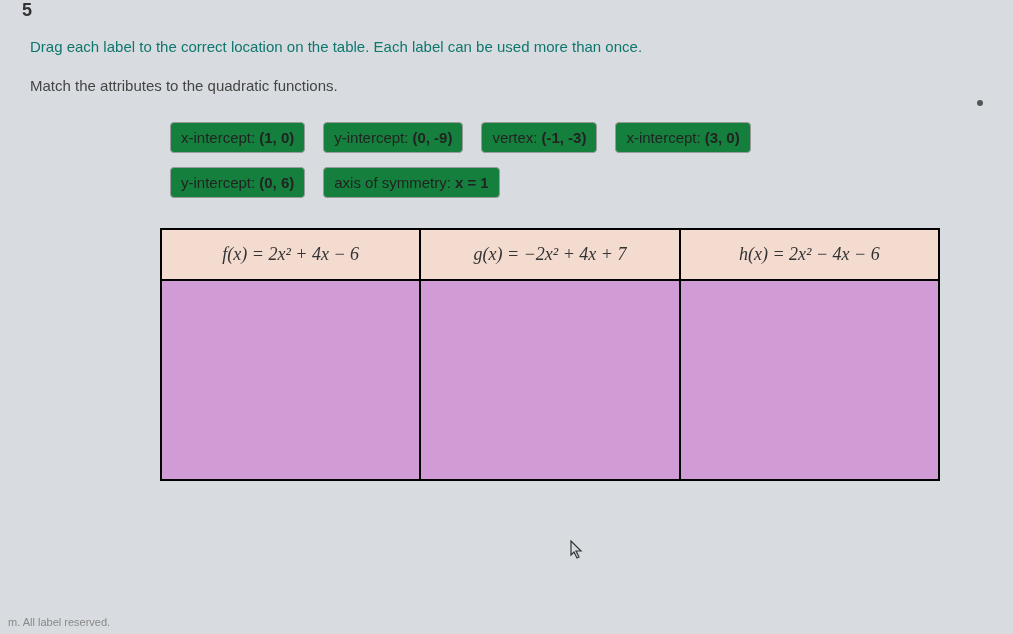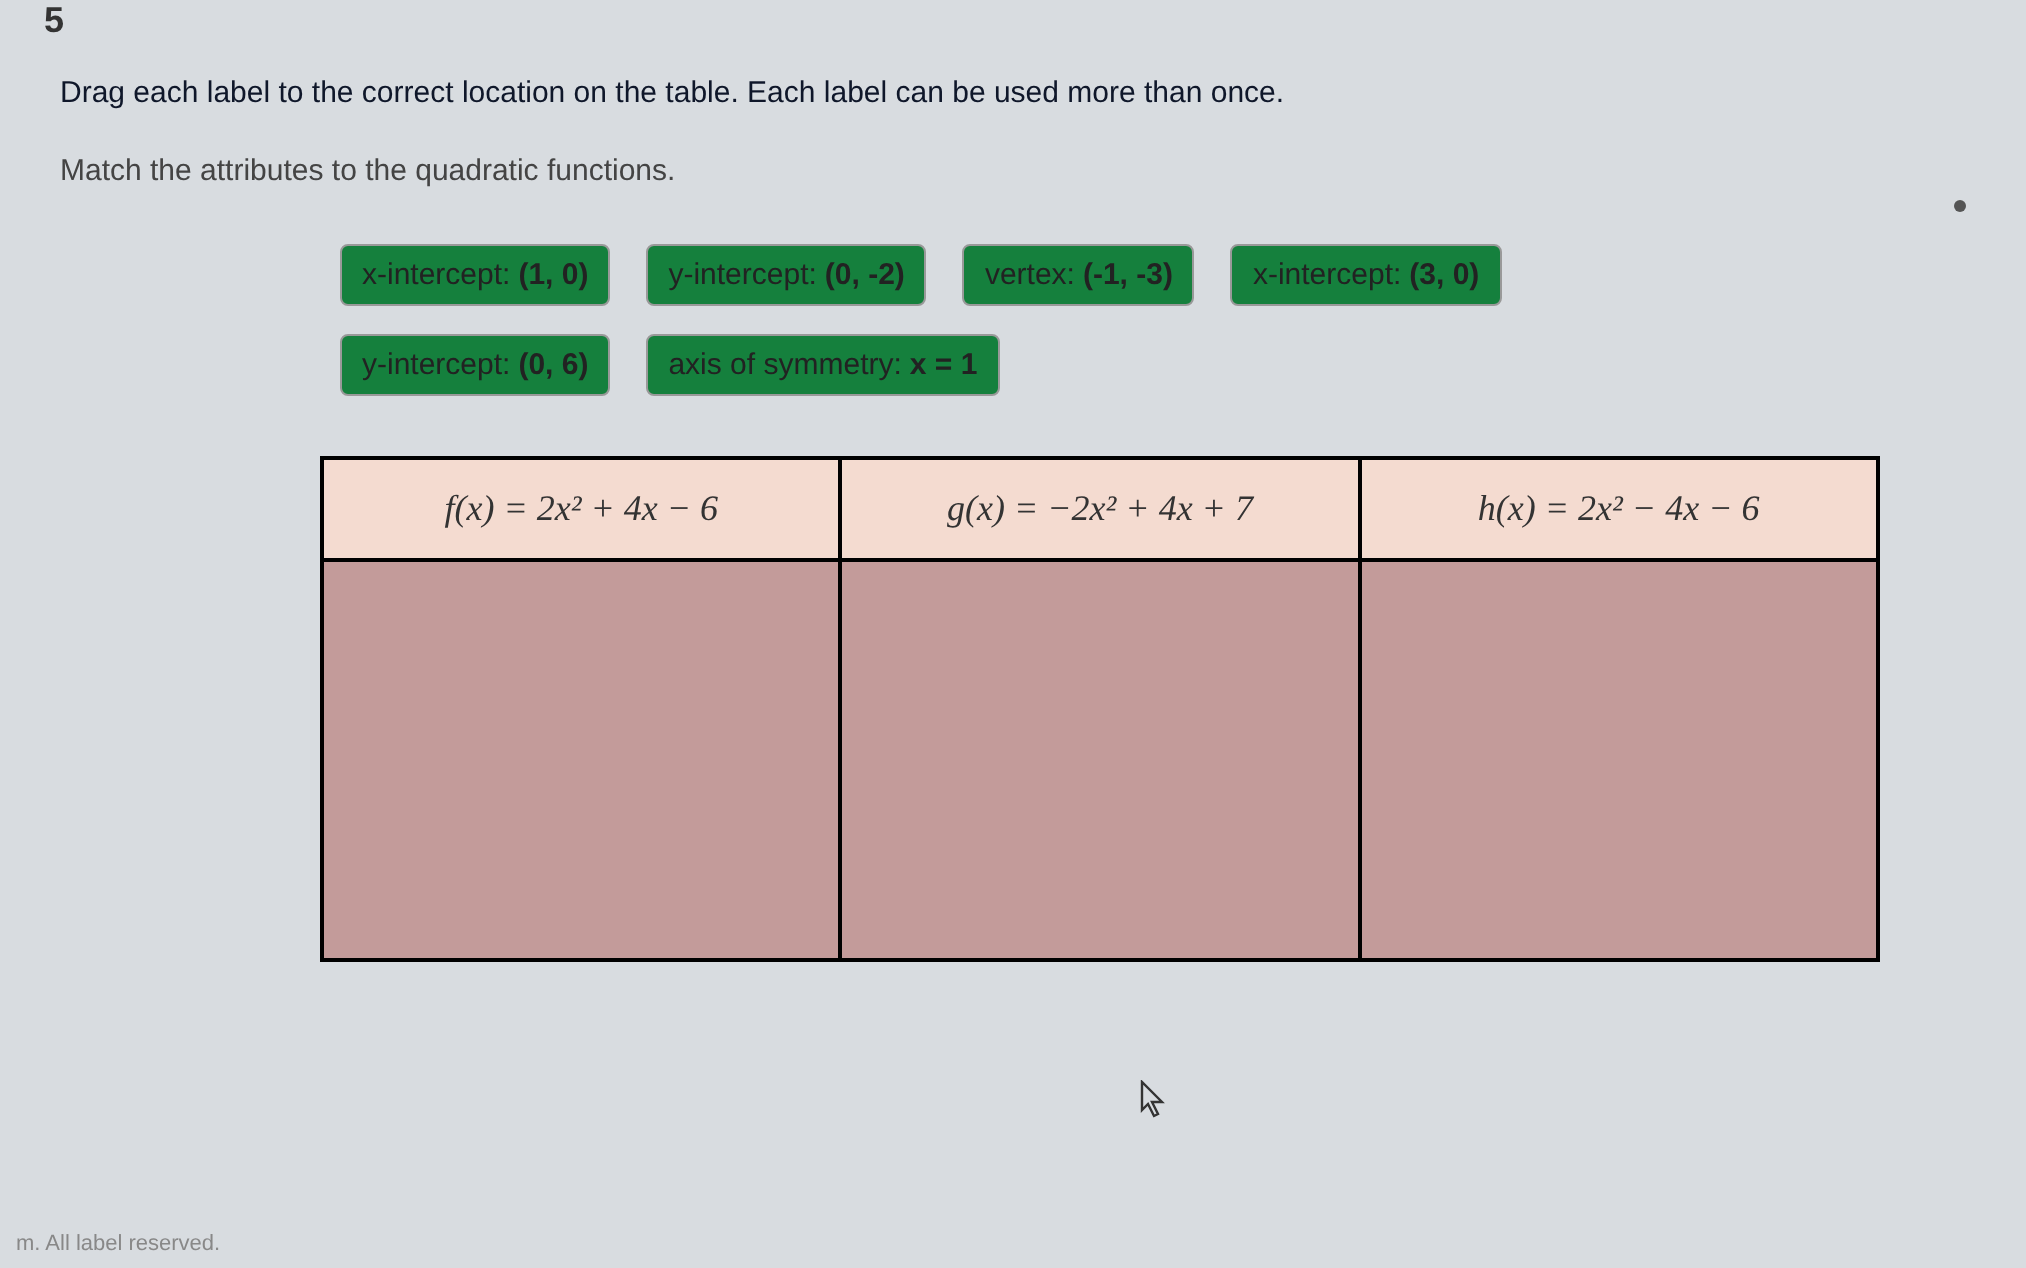--- a/index.html
+++ b/index.html
@@ -26,21 +26,21 @@
     .content-area {
       position: absolute;
       top: 30px;
       left: 30px;
       right: 30px;
       bottom: 20px;
       color: #333;
     }
     .instruction {
       font-size: 15px;
-      color: #0f172a;
+      color: #0f766e;
       margin-bottom: 22px;
       margin-top: 8px;
     }
     .sub-instruction {
       font-size: 15px;
       color: #444;
       margin-bottom: 28px;
     }
     .labels-container {
       margin-left: 140px;
@@ -69,21 +69,21 @@
     .draggable-label .label-value {
       font-weight: bold;
     }
     .table-container {
       margin-left: 130px;
       width: 780px;
     }
     .attr-table {
       border-collapse: collapse;
       width: 100%;
-      background: #7f1d1d;
+      background: #a21caf;
       padding-left: 20px;
     }
     .attr-table th {
       border: 2px solid #000;
       background: #f4dbd0;
       padding: 14px 8px;
       font-size: 18px;
       font-weight: normal;
       font-style: italic;
       text-align: center;
@@ -137,21 +137,21 @@
   <p class="sub-instruction">Match the attributes to the quadratic functions.</p>
 
   <div class="labels-container">
     <div class="label-row">
       <div class="draggable-label">
         <span class="label-text">x-intercept:</span>
         <span class="label-value">(1, 0)</span>
       </div>
       <div class="draggable-label">
         <span class="label-text">y-intercept:</span>
-        <span class="label-value">(0, -2)</span>
+        <span class="label-value">(0, -9)</span>
       </div>
       <div class="draggable-label">
         <span class="label-text">vertex:</span>
         <span class="label-value">(-1, -3)</span>
       </div>
       <div class="draggable-label">
         <span class="label-text">x-intercept:</span>
         <span class="label-value">(3, 0)</span>
       </div>
     </div>

